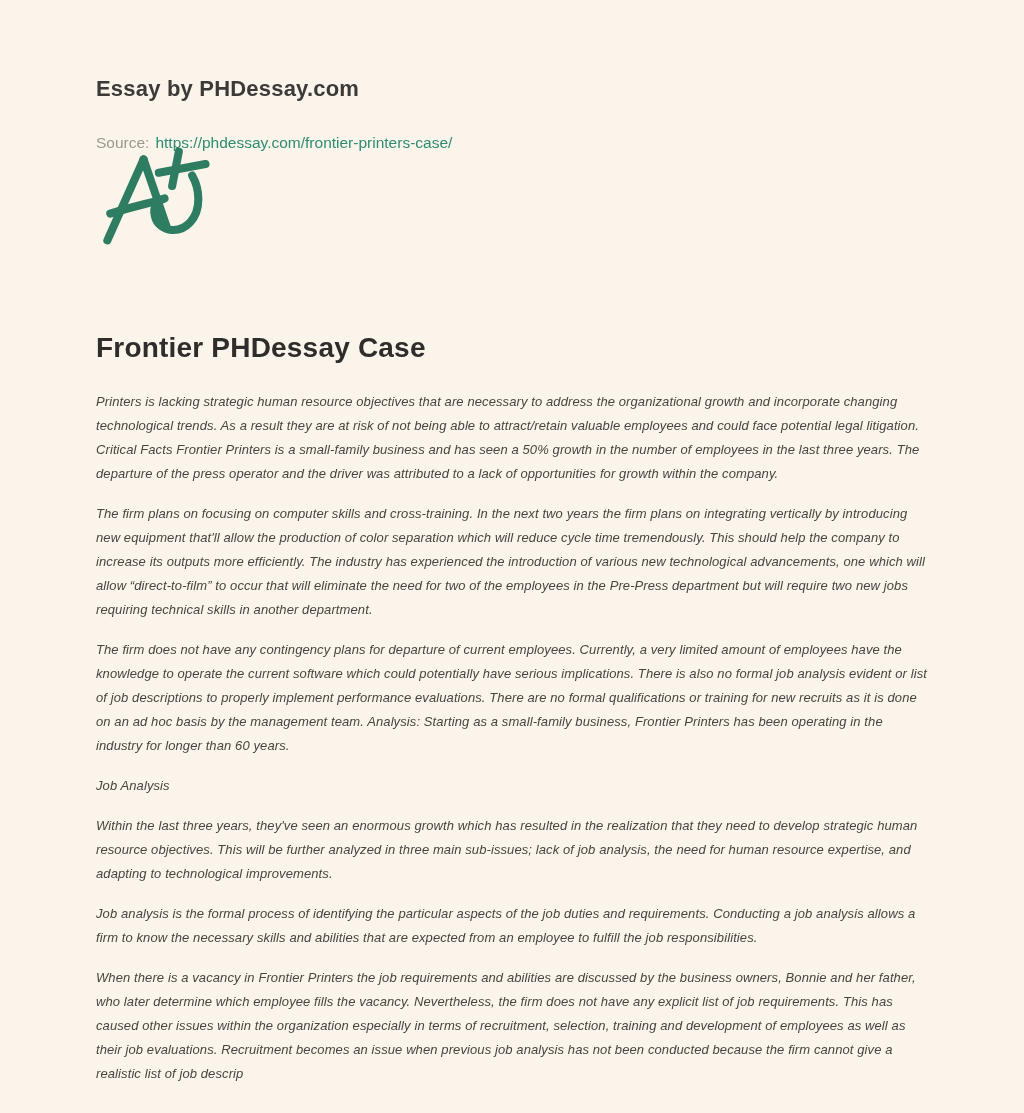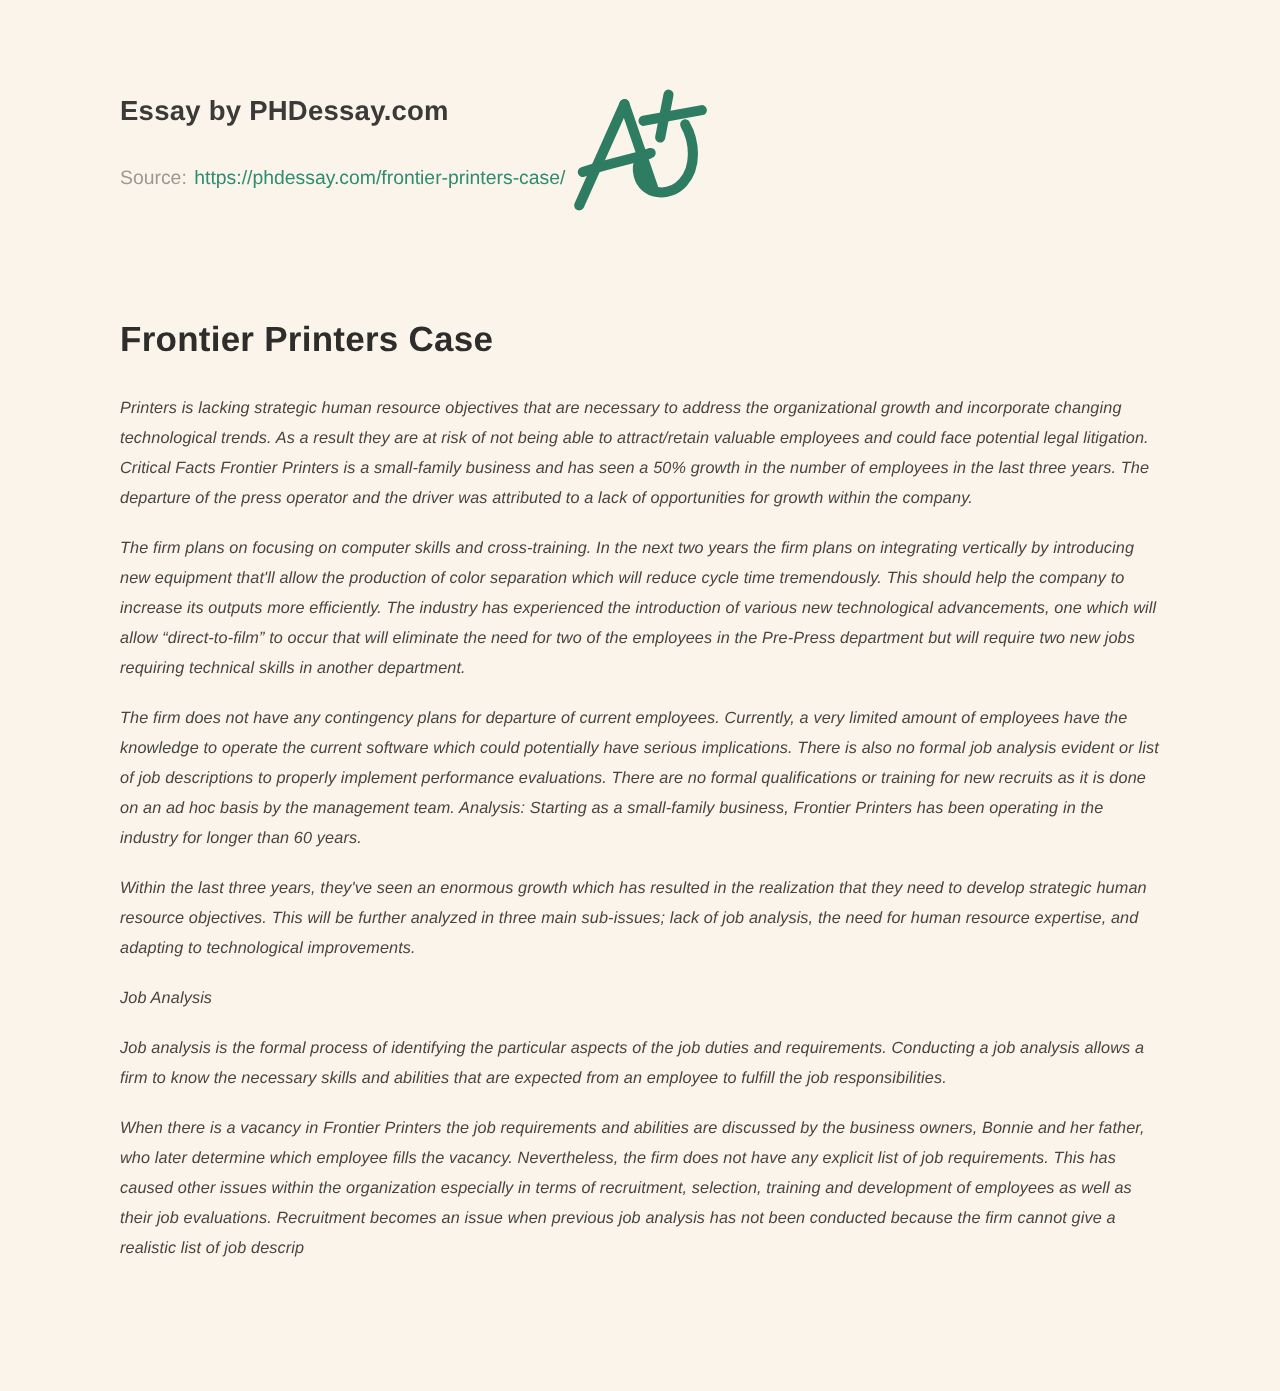--- a/index.html
+++ b/index.html
@@ -13,21 +13,23 @@
     color: #474541;
   }
   .page {
     width: 1024px;
     min-height: 1113px;
     padding: 76px 94px 40px 96px;
     background: #fbf4ea;
   }
   header.page-header {
     display: flex;
+    justify-content: space-between;
     align-items: flex-start;
+    flex-direction: column;
   }
   .byline {
     font-size: 22px;
     font-weight: 700;
     color: #3b3a38;
     letter-spacing: 0.2px;
   }
   .source-line {
     margin-top: 32px;
     font-size: 15.5px;
@@ -89,25 +91,25 @@
           <path d="M13 71 C 35 64, 50 61, 68 56"></path>
           <path d="M85 6 L78 42"></path>
           <path d="M64 28 L113 19"></path>
           <path d="M99 31 C 107 45, 109 67, 97 80 C 85 93, 64 90, 60 74 C 57 63, 63 57, 70 55"></path>
         </g>
       </svg>
     </div>
   </header>
 
   <main class="essay">
-    <h1 class="essay-title">Frontier Printers Case</h1>
+    <h1 class="essay-title">Frontier PHDessay Case</h1>
     <div class="essay-body">
       <p>Printers is lacking strategic human resource objectives that are necessary to address the organizational growth and incorporate changing technological trends. As a result they are at risk of not being able to attract/retain valuable employees and could face potential legal litigation. Critical Facts Frontier Printers is a small-family business and has seen a 50% growth in the number of employees in the last three years. The departure of the press operator and the driver was attributed to a lack of opportunities for growth within the company.</p>
       <p>The firm plans on focusing on computer skills and cross-training. In the next two years the firm plans on integrating vertically by introducing new equipment that'll allow the production of color separation which will reduce cycle time tremendously. This should help the company to increase its outputs more efficiently. The industry has experienced the introduction of various new technological advancements, one which will allow “direct-to-film” to occur that will eliminate the need for two of the employees in the Pre-Press department but will require two new jobs requiring technical skills in another department.</p>
       <p>The firm does not have any contingency plans for departure of current employees. Currently, a very limited amount of employees have the knowledge to operate the current software which could potentially have serious implications. There is also no formal job analysis evident or list of job descriptions to properly implement performance evaluations. There are no formal qualifications or training for new recruits as it is done on an ad hoc basis by the management team. Analysis: Starting as a small-family business, Frontier Printers has been operating in the industry for longer than 60 years.</p>
+      <p>Job Analysis</p>
       <p>Within the last three years, they've seen an enormous growth which has resulted in the realization that they need to develop strategic human resource objectives. This will be further analyzed in three main sub-issues; lack of job analysis, the need for human resource expertise, and adapting to technological improvements.</p>
-      <p>Job Analysis</p>
       <p>Job analysis is the formal process of identifying the particular aspects of the job duties and requirements. Conducting a job analysis allows a firm to know the necessary skills and abilities that are expected from an employee to fulfill the job responsibilities.</p>
       <p>When there is a vacancy in Frontier Printers the job requirements and abilities are discussed by the business owners, Bonnie and her father, who later determine which employee fills the vacancy. Nevertheless, the firm does not have any explicit list of job requirements. This has caused other issues within the organization especially in terms of recruitment, selection, training and development of employees as well as their job evaluations. Recruitment becomes an issue when previous job analysis has not been conducted because the firm cannot give a realistic list of job descrip</p>
     </div>
   </main>
 
 </div>
 
 </body></html>

